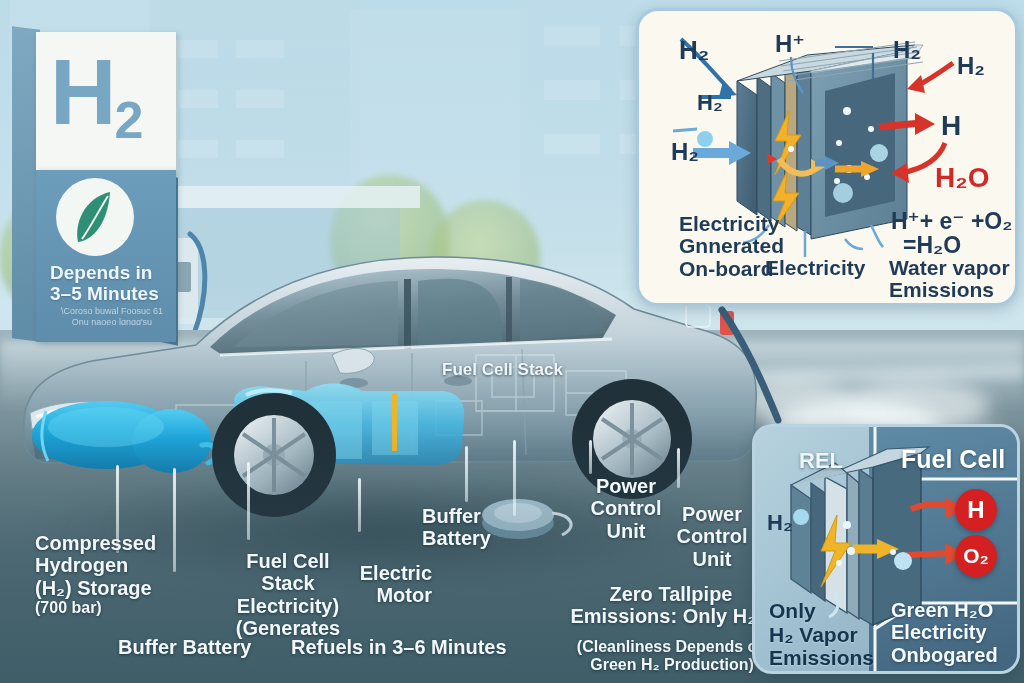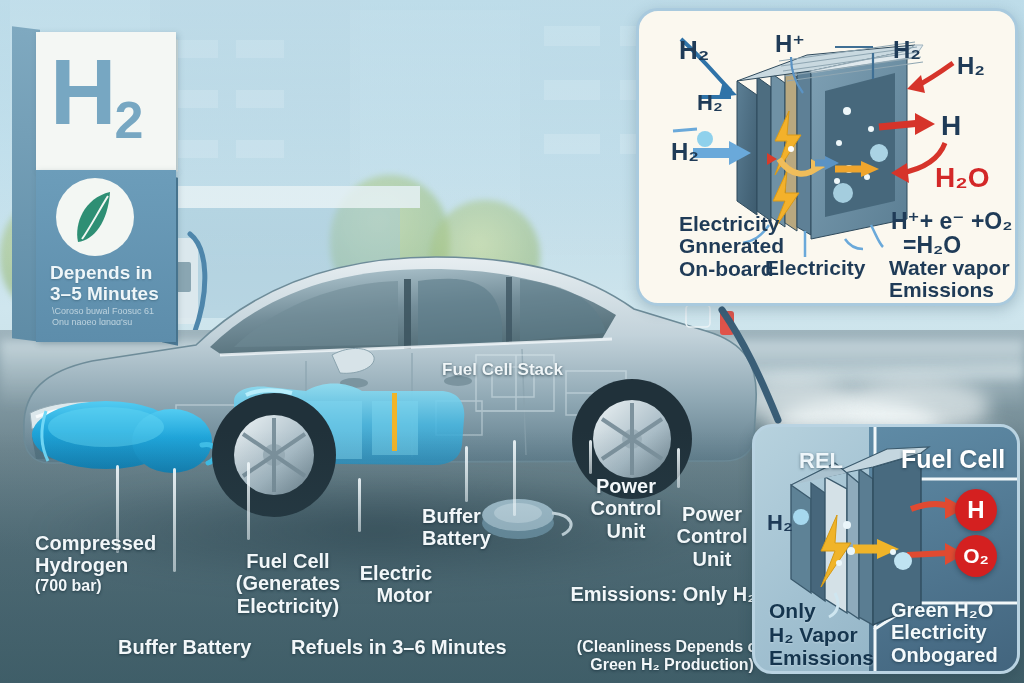--- a/index.html
+++ b/index.html
@@ -47,21 +47,21 @@
   .sign-top{position:absolute;left:24px;top:22px;width:140px;height:138px;background:#f4f7f4;box-shadow:2px 2px 6px rgba(40,70,85,.25);}
   .sign-top-edge{position:absolute;left:150px;top:28px;width:16px;height:132px;background:#d7e3e4;transform:skewY(12deg);}
   .sign-h2{position:absolute;left:38px;top:22px;width:130px;height:138px;color:#77a7c2;
     font-size:92px;font-weight:bold;line-height:120px;letter-spacing:-2px;}
   .sign-h2 sub{font-size:52px;vertical-align:-14px;}
   .sign-body{position:absolute;left:24px;top:160px;width:140px;height:172px;background:linear-gradient(180deg,#6c9dba,#5d8dab);box-shadow:2px 2px 6px rgba(40,70,85,.25);}
   .sign-body-edge{position:absolute;left:150px;top:166px;width:16px;height:168px;background:#4e7c99;transform:skewY(12deg);}
   .leaf-circle{position:absolute;left:44px;top:168px;width:78px;height:78px;border-radius:50%;background:#f3f7f3;}
   .leaf{position:absolute;left:60px;top:178px;width:44px;height:58px;}
   .sign-line1{position:absolute;left:38px;top:252px;width:130px;color:#eef6f9;font-size:19px;font-weight:bold;line-height:21px;text-shadow:0 1px 2px rgba(30,60,75,.35);}
-  .sign-small{position:absolute;left:40px;top:296px;width:120px;color:rgba(235,245,248,.66);font-size:9px;line-height:11px;filter:blur(.35px);}
+  .sign-small{position:absolute;left:40px;top:296px;width:120px;color:rgba(235,245,248,.66);font-size:9px;line-height:11px;filter:blur(.35px);text-align:center;}
 
   
   .car{position:absolute;left:6px;top:205px;width:760px;height:335px;}
   .car svg{position:absolute;inset:0;}
   .car-label{position:absolute;color:#f0f6f8;font-size:17px;font-weight:bold;
     text-shadow:0 1px 3px rgba(25,50,62,.75);white-space:nowrap;}
 
   
   .leader{position:absolute;width:3px;background:linear-gradient(180deg,rgba(238,246,249,.92),rgba(238,246,249,.55));border-radius:2px;}
 
@@ -307,29 +307,31 @@
   <div class="leader" style="left:247px;top:462px;height:78px"></div>
   <div class="leader" style="left:358px;top:478px;height:54px"></div>
   <div class="leader" style="left:465px;top:446px;height:56px"></div>
   <div class="leader" style="left:513px;top:440px;height:76px"></div>
   <div class="leader" style="left:589px;top:440px;height:34px"></div>
   <div class="leader" style="left:677px;top:448px;height:40px"></div>
 
   <div class="callout" style="left:35px;top:532px;font-size:20px;width:180px">
     <div>Compressed</div>
     <div>Hydrogen</div>
+    <div>(H₂) Storage</div>
     <div class="small" style="font-size:16px">(700 bar)</div>
   </div>
 
   <div class="callout" style="left:118px;top:636px;font-size:20px">Buffer Battery</div>
 
   <div class="callout" style="left:203px;top:550px;font-size:20px;width:170px;text-align:center">
     <div>Fuel Cell</div>
+    <div>Stack</div>
+    <div>Electricity)</div>
     <div>(Generates</div>
-    <div>Electricity)</div>
   </div>
 
   <div class="callout" style="left:322px;top:562px;font-size:20px;width:110px;text-align:right">
     <div>Electric</div>
     <div>Motor</div>
   </div>
 
   <div class="callout" style="left:422px;top:505px;font-size:20px;width:110px;">
     <div>Buffer</div>
     <div>Battery</div>
@@ -343,20 +345,21 @@
     <div>Unit</div>
   </div>
 
   <div class="callout" style="left:664px;top:503px;font-size:20px;width:96px;text-align:center">
     <div>Power</div>
     <div>Control</div>
     <div>Unit</div>
   </div>
 
   <div class="callout" style="left:566px;top:583px;font-size:20px;width:210px;text-align:center">
+    <div>Zero Tallpipe</div>
     <div>Emissions: Only H₂O</div>
   </div>
 
   <div class="callout" style="left:556px;top:638px;font-size:16px;width:232px;text-align:center">
     <div>(Cleanliness Depends on</div>
     <div>Green H₂ Production)</div>
   </div>
 
   <div class="inset-top">
     <svg viewBox="0 0 382 298" style="position:absolute;inset:0;width:382px;height:298px">

